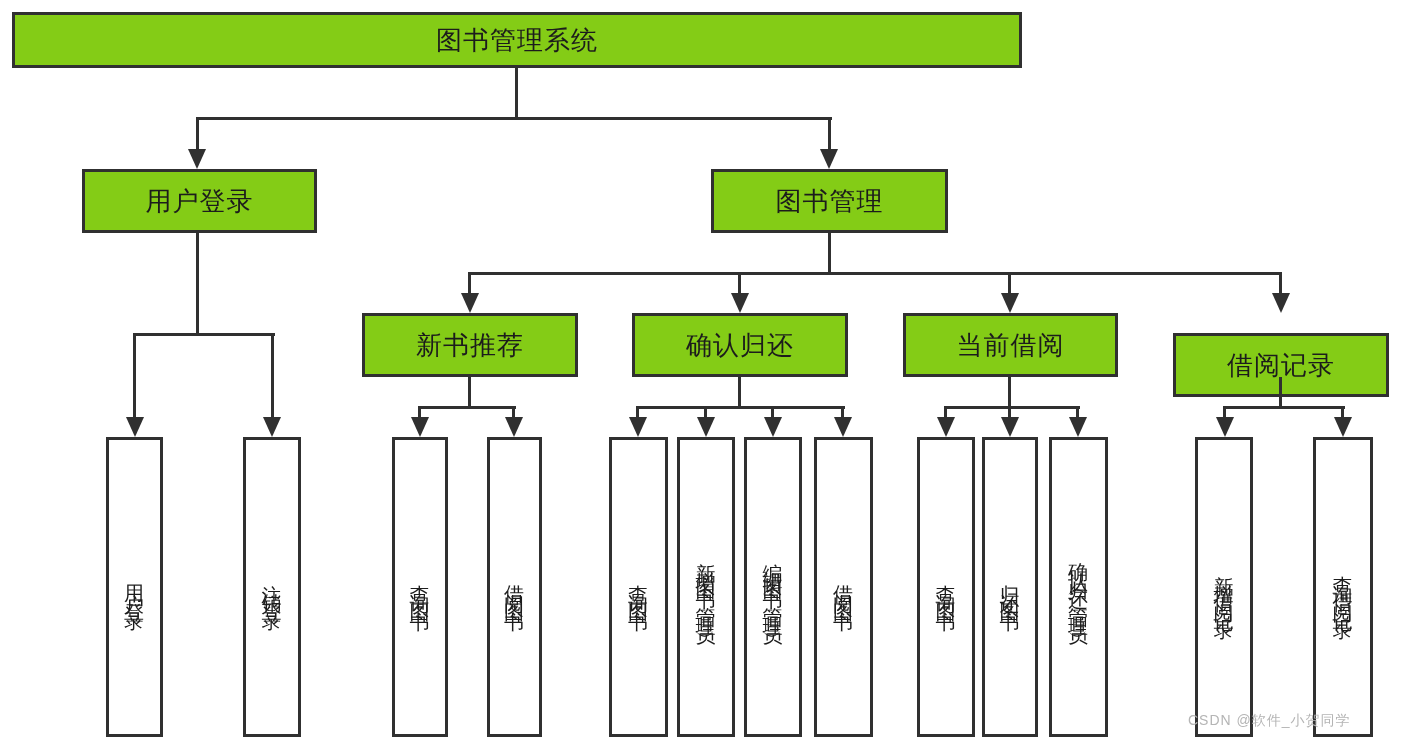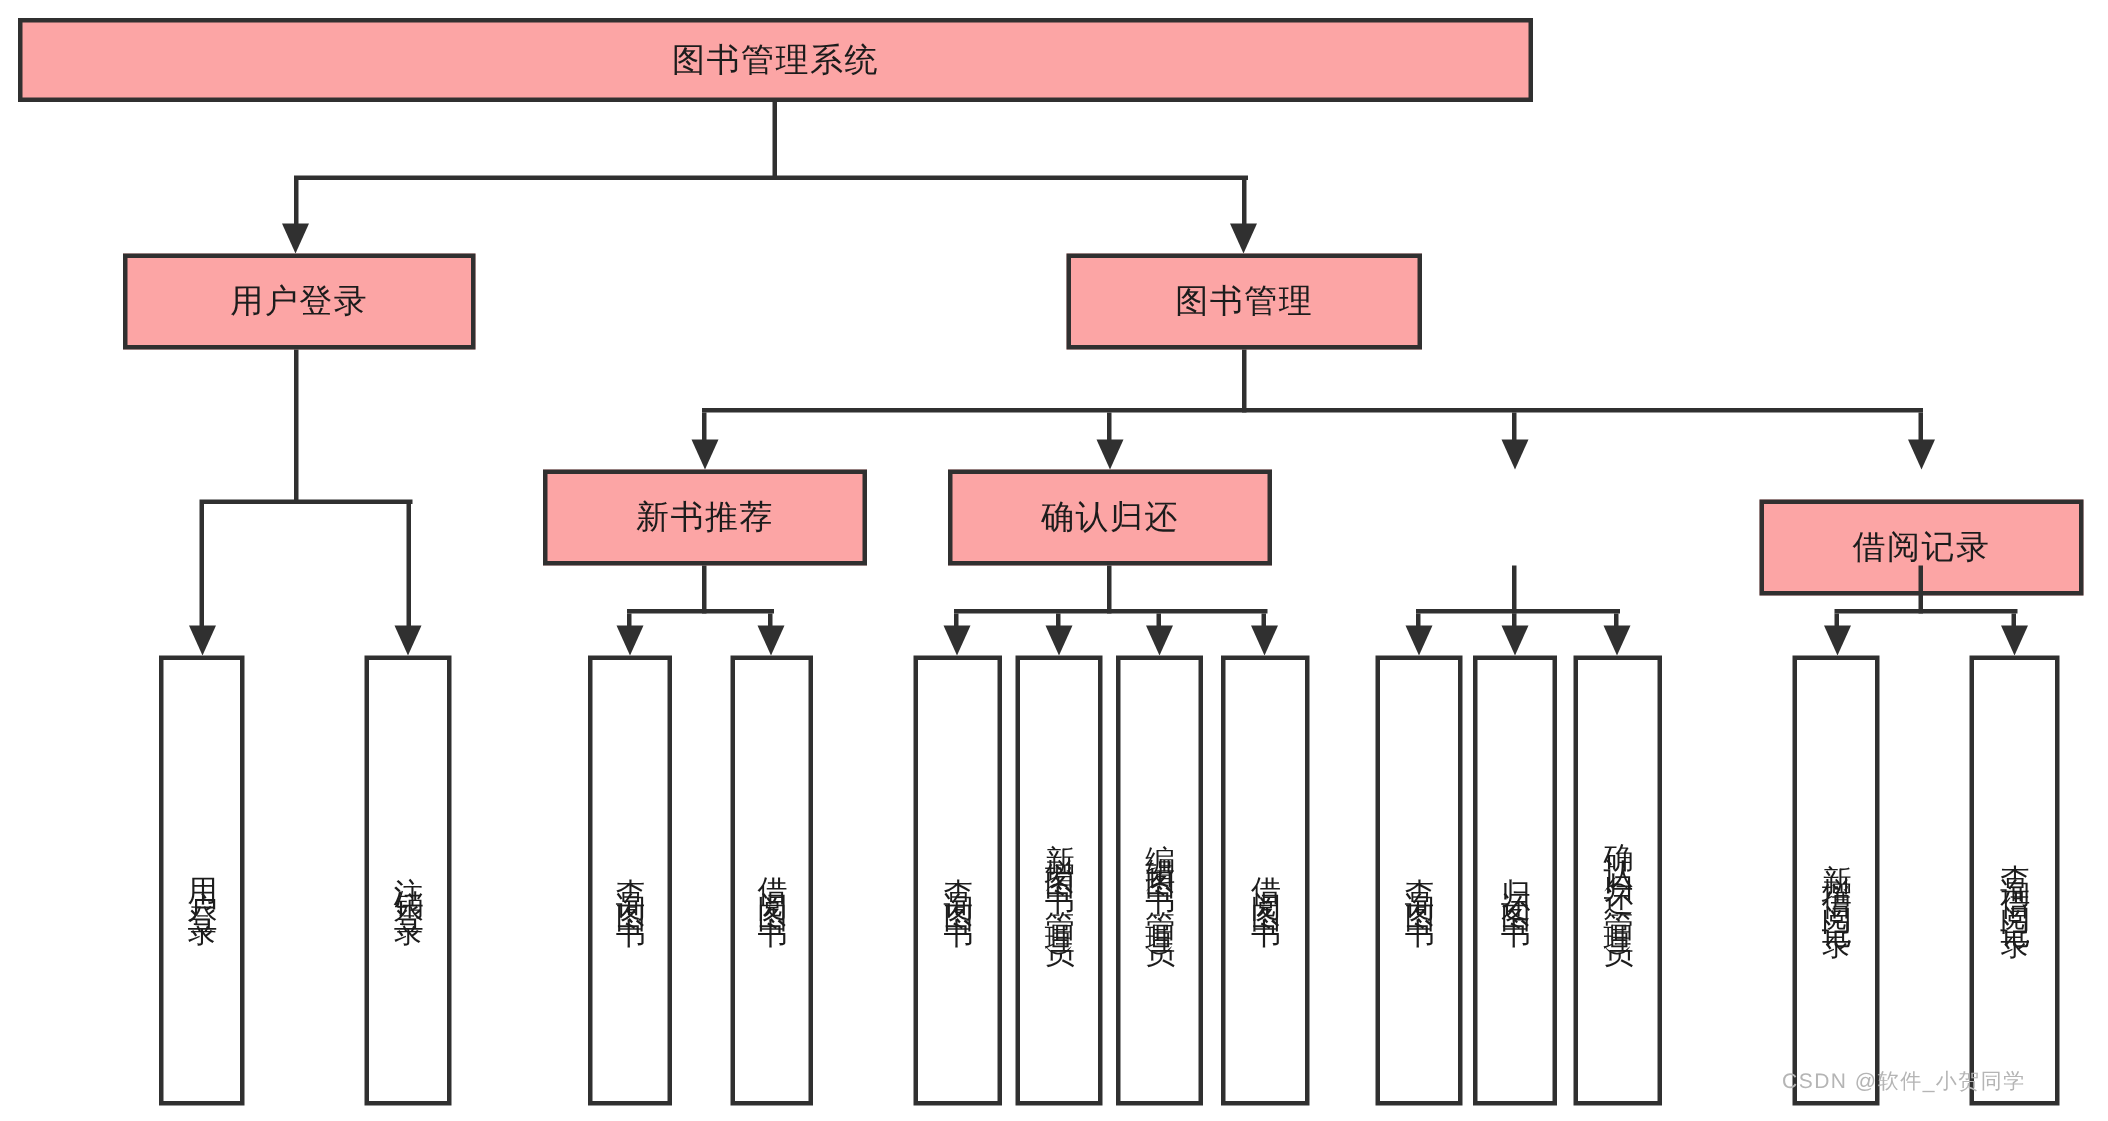--- a/index.html
+++ b/index.html
@@ -6,23 +6,23 @@
   #stage{
     position:relative;width:1405px;height:747px;
     background:var(--background,#fff);
     font-family:"Liberation Sans",sans-serif;
     color:var(--text,#1c1c1c);
     overflow:hidden;
   }
   .hbox{
     position:absolute;box-sizing:border-box;
     border:3px solid var(--line,#303030);
-    background:#fca5a5;
+    background:#84cc16;
     display:flex;align-items:center;justify-content:center;
-    font-size:22px;letter-spacing:1px;color:var(--text,#1c1c1c);
+    font-size:26px;letter-spacing:1px;color:var(--text,#1c1c1c);
   }
   .vbox{
     position:absolute;box-sizing:border-box;
     border:3px solid var(--line,#303030);
     background:#fff;
     display:flex;align-items:center;justify-content:center;
     font-size:20px;color:var(--text,#1c1c1c);
   }
   .vbox span{
     writing-mode:vertical-rl;text-orientation:mixed;
@@ -70,20 +70,21 @@
   <div class="ah" style="left:461px;top:293px;"></div>
   <div class="ln" style="left:738px;top:275px;width:3px;height:20px;"></div>
   <div class="ah" style="left:731px;top:293px;"></div>
   <div class="ln" style="left:1008px;top:275px;width:3px;height:20px;"></div>
   <div class="ah" style="left:1001px;top:293px;"></div>
   <div class="ln" style="left:1279px;top:275px;width:3px;height:20px;"></div>
   <div class="ah" style="left:1272px;top:293px;"></div>
 
   <div class="hbox" style="left:362px;top:313px;width:216px;height:64px;">新书推荐</div>
   <div class="hbox" style="left:632px;top:313px;width:216px;height:64px;">确认归还</div>
+  <div class="hbox" style="left:903px;top:313px;width:215px;height:64px;">当前借阅</div>
   <div class="hbox" style="left:1173px;top:313px;width:216px;height:64px;margin-top:20px;">借阅记录</div>
 
   <div class="ln" style="left:468px;top:377px;width:3px;height:32px;"></div>
   <div class="ln" style="left:418px;top:406px;width:98px;height:3px;"></div>
   <div class="ln" style="left:418px;top:409px;width:3px;height:10px;"></div>
   <div class="ah" style="left:411px;top:417px;"></div>
   <div class="ln" style="left:512px;top:409px;width:3px;height:10px;"></div>
   <div class="ah" style="left:505px;top:417px;"></div>
 
   <div class="ln" style="left:738px;top:377px;width:3px;height:32px;"></div>

